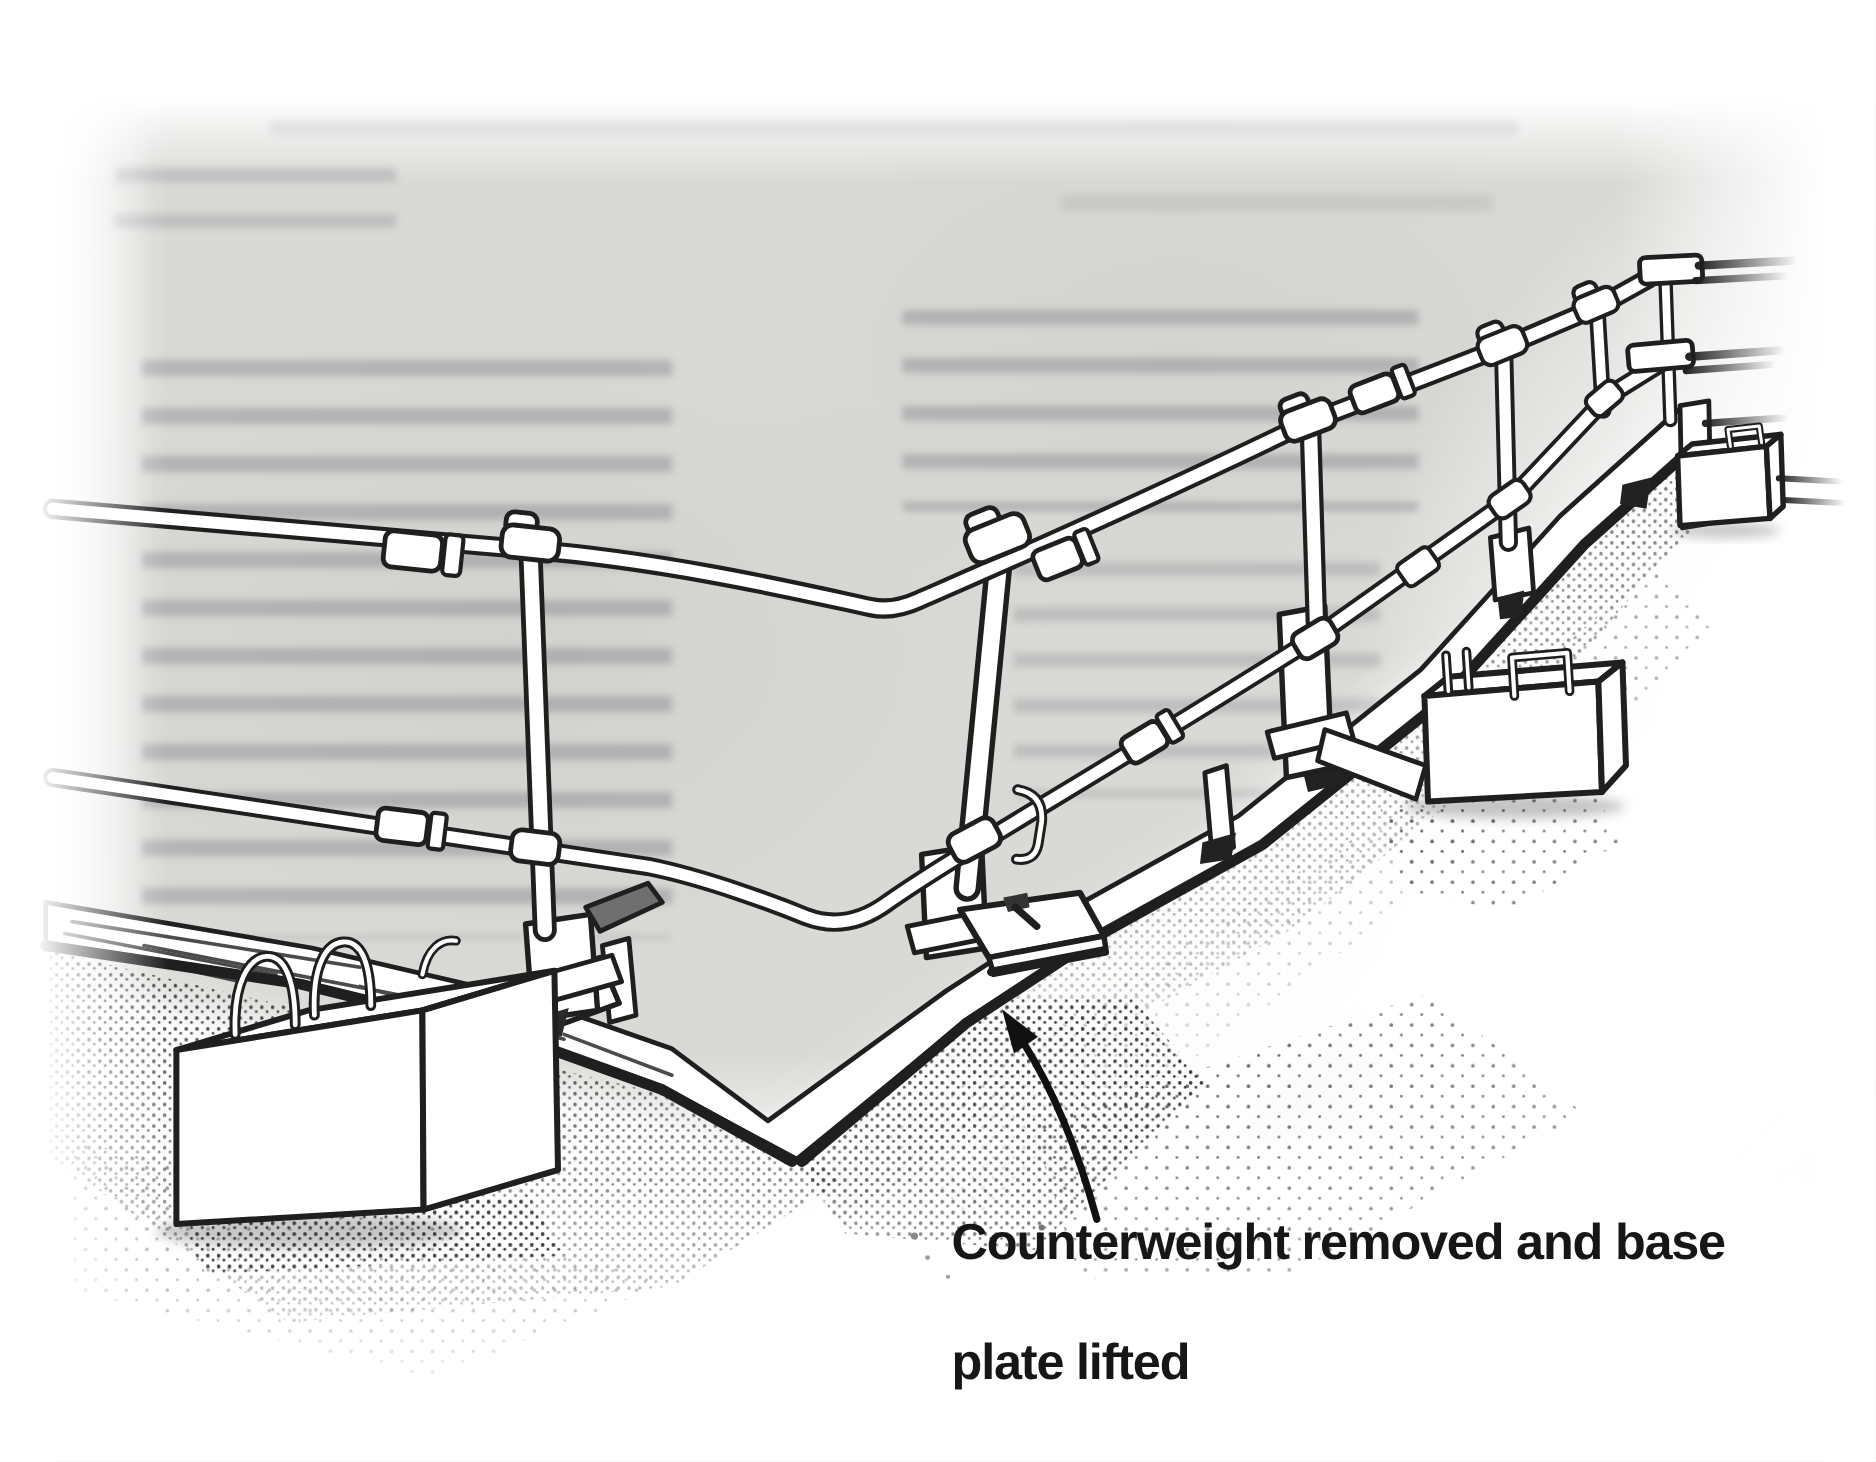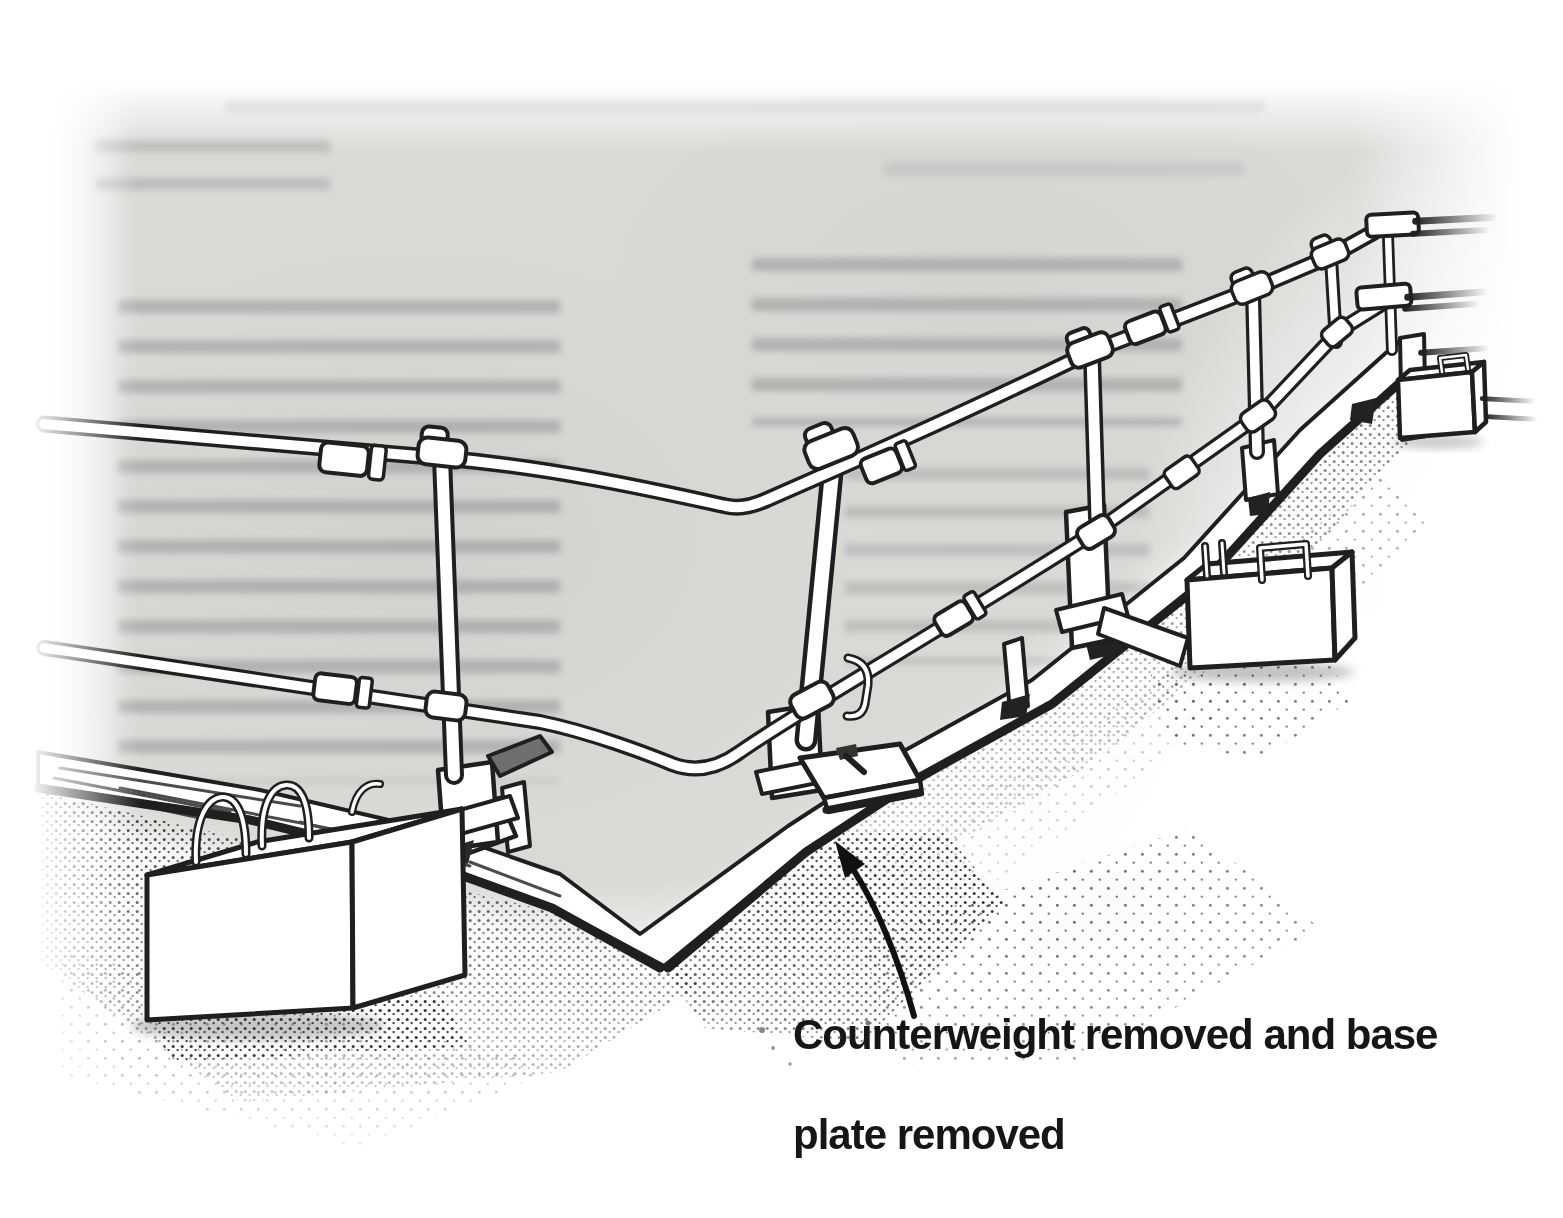--- a/index.html
+++ b/index.html
@@ -324,14 +324,14 @@
         <circle cx="868" cy="1023" r="2.5" fill="#777777"></circle>
         <circle cx="790" cy="1064" r="1.7" fill="#9a9a9a"></circle>
       </g>
     </g>
   </svg>
 
   <div class="edge-fade-left"></div>
   <div class="edge-fade-top"></div>
 
   <div class="caption l1">Counterweight removed and base</div>
-  <div class="caption l2">plate removed</div>
+  <div class="caption l2">plate lifted</div>
 </div>
 
 </body></html>

